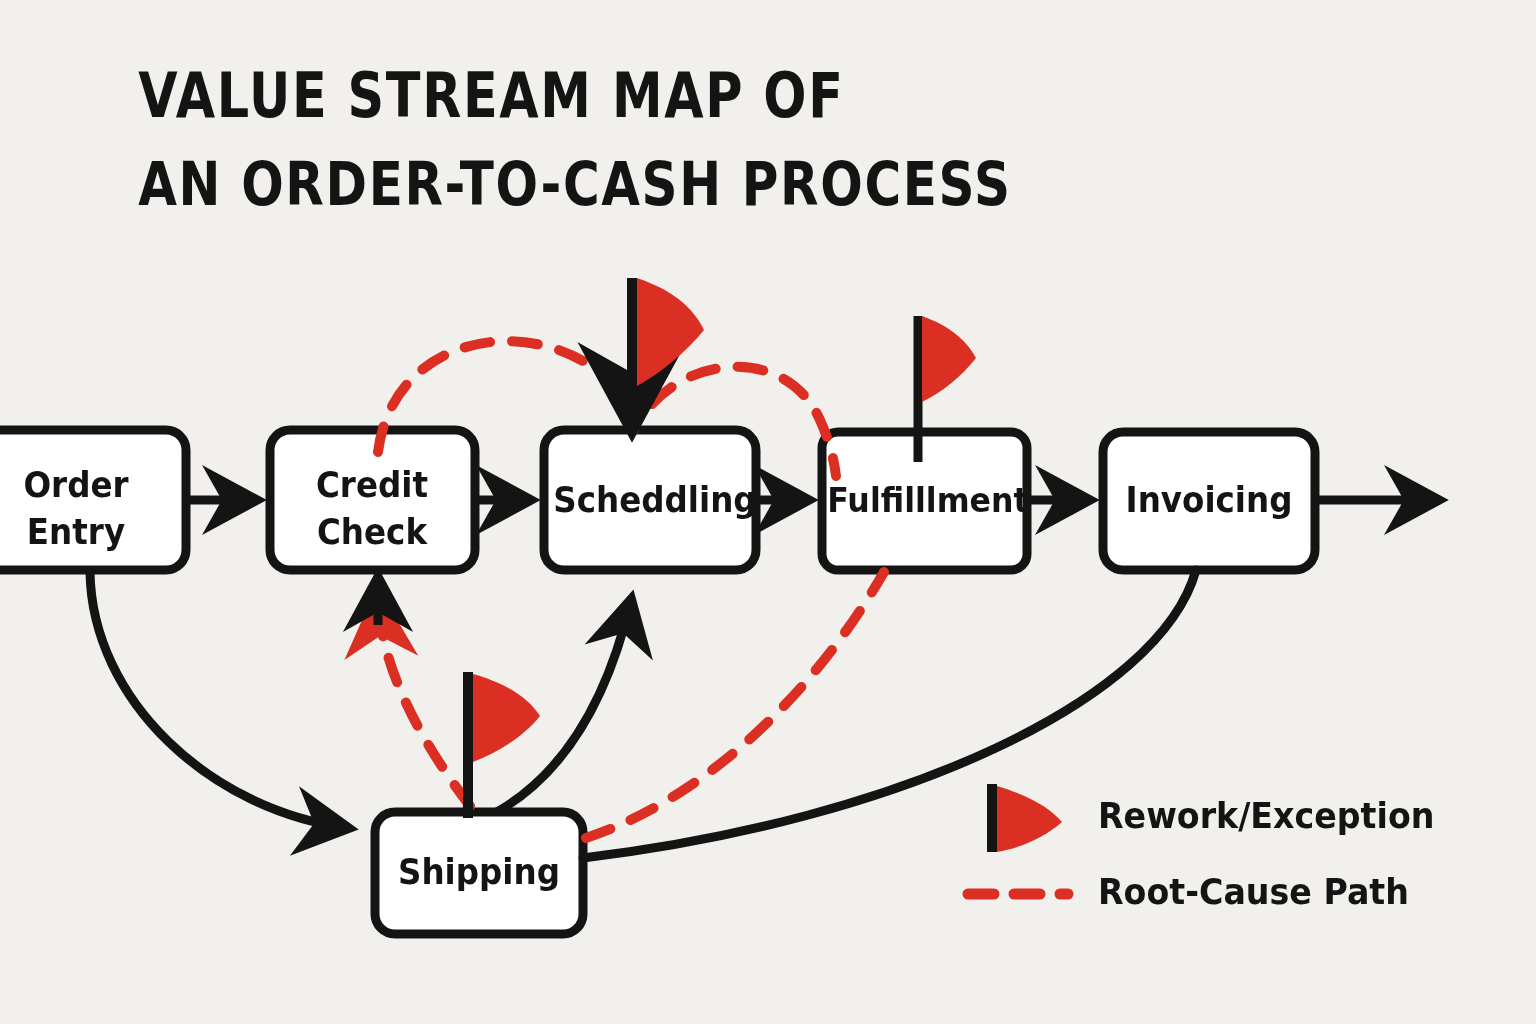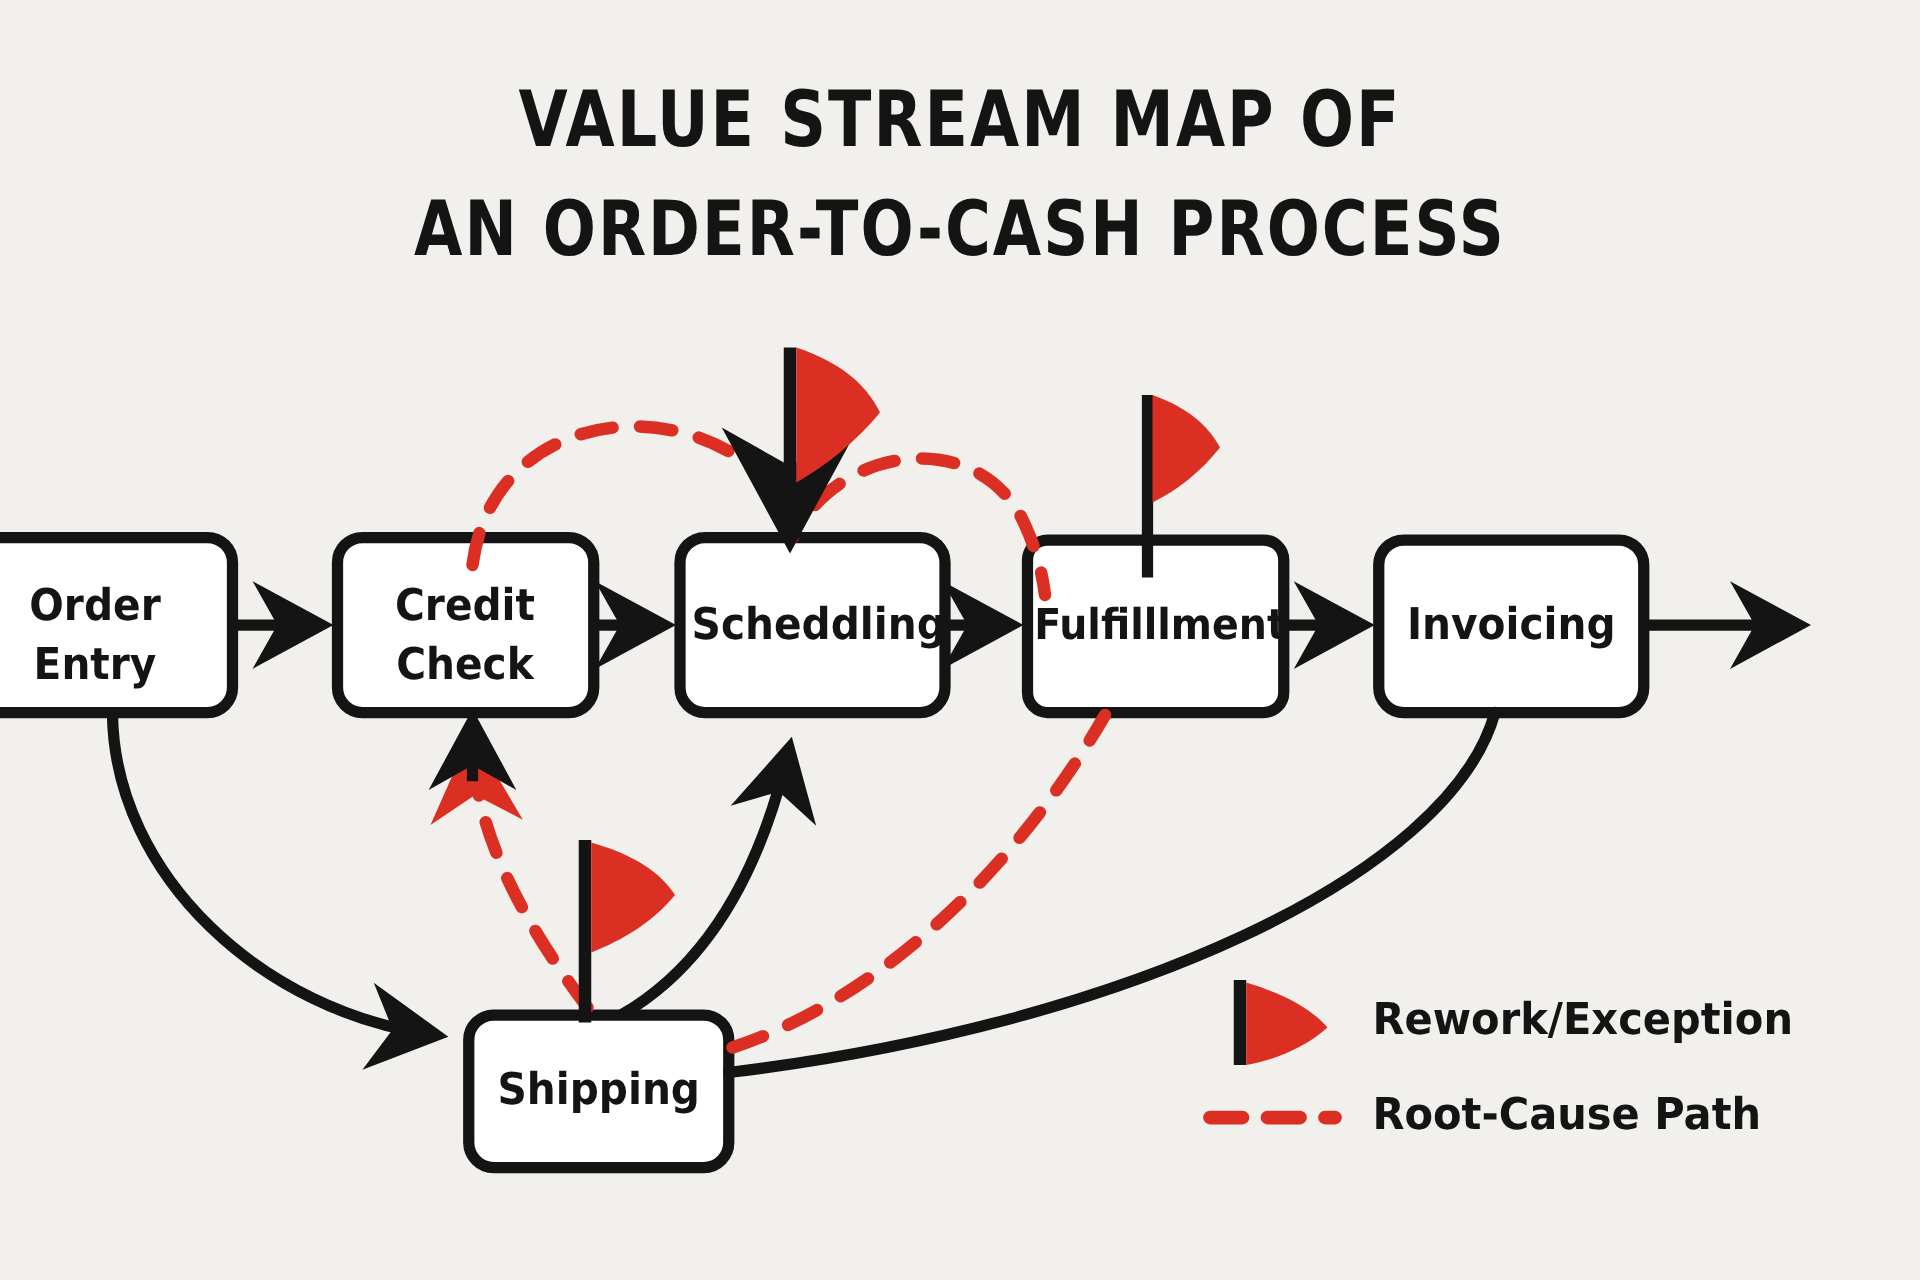--- a/index.html
+++ b/index.html
@@ -8,21 +8,21 @@
     background:#f2f0ec;
     font-family:"DejaVu Sans", sans-serif;
     overflow:hidden;
     position:relative;
   }
   #board{position:absolute;inset:0;}
   svg.layer{position:absolute;left:0;top:0;width:1536px;height:1024px;}
 
   .title-wrap{
     position:absolute;left:0;top:52px;width:1536px;
-    text-align:center;pointer-events:none;
+    text-align:left;pointer-events:none;
   }
   .title-line{
     display:block;
     font-family:"DejaVu Sans", sans-serif;
     font-weight:700;
     color:#141414;
     font-size:62px;
     line-height:88px;
     letter-spacing:2px;
     transform:scaleX(0.82);

